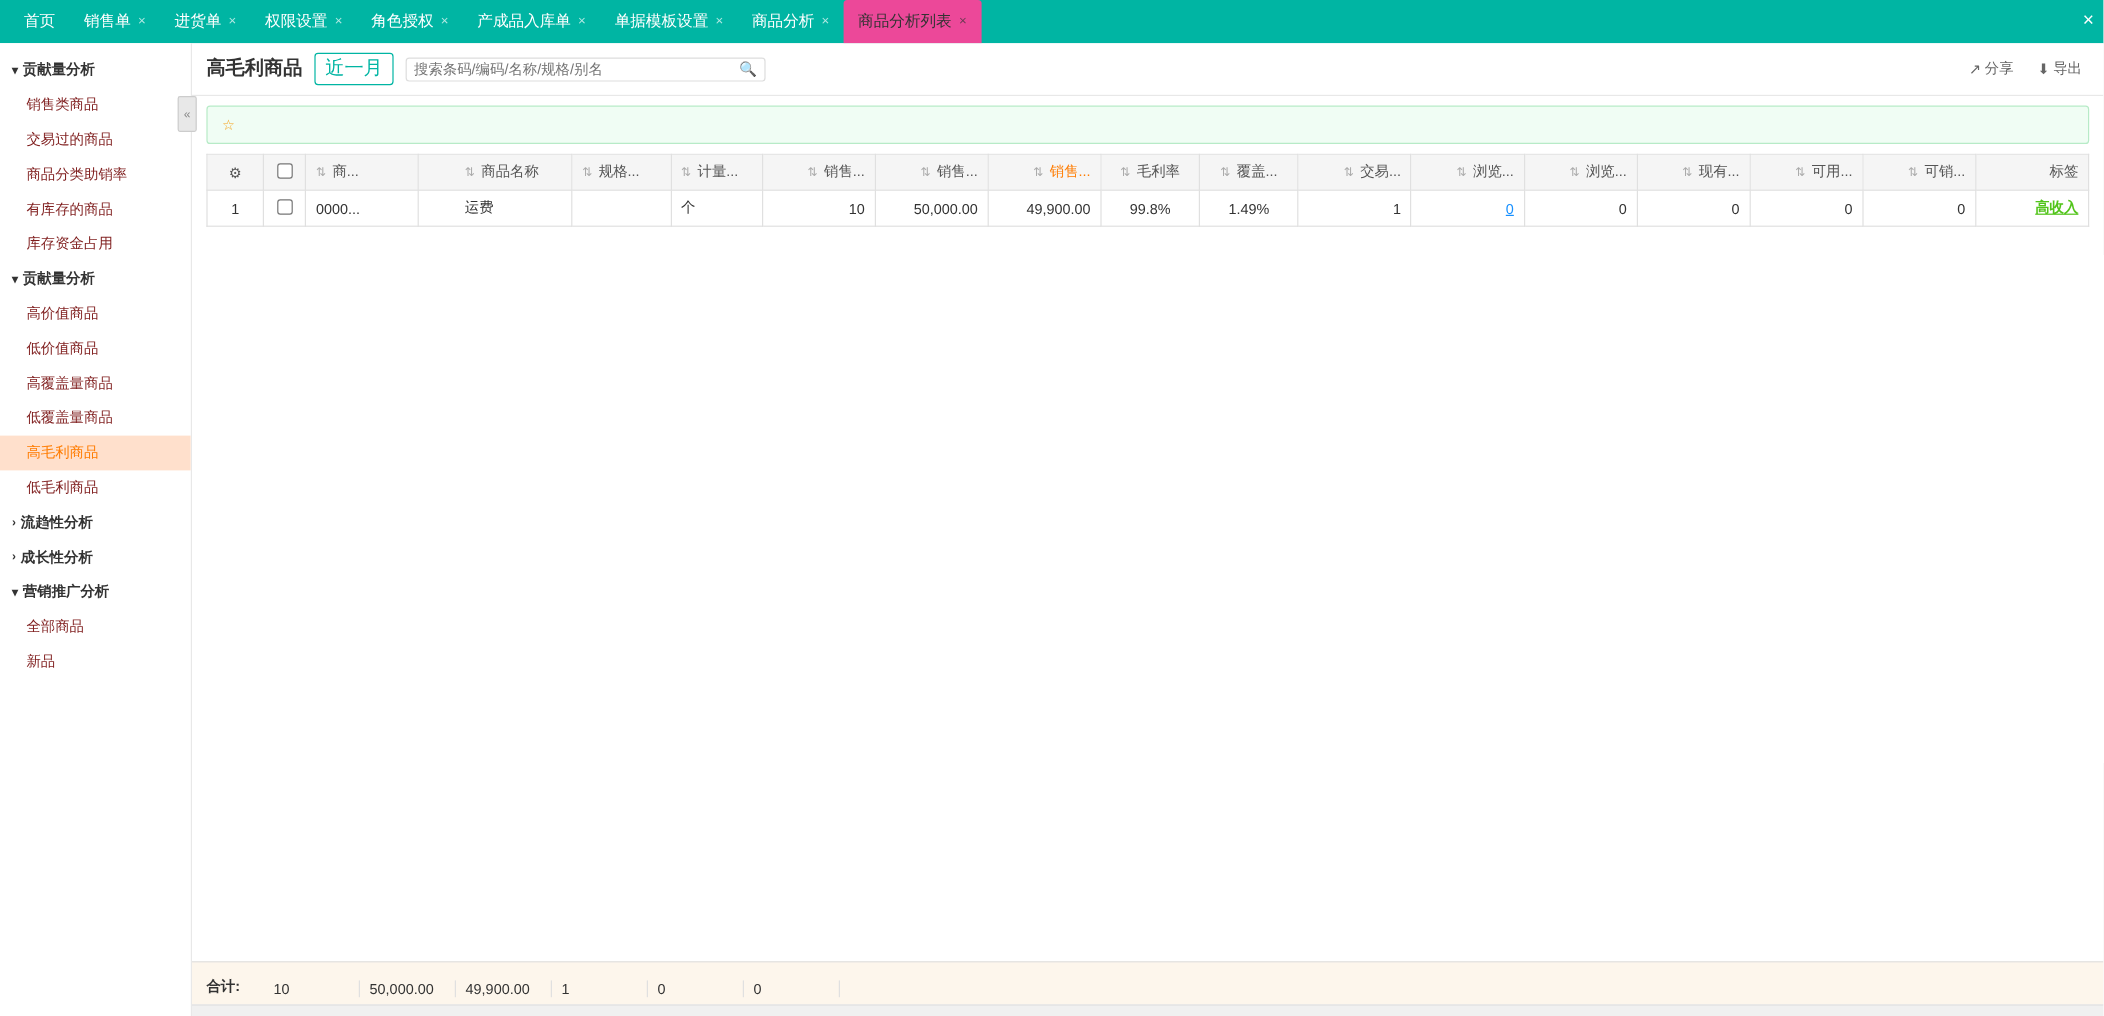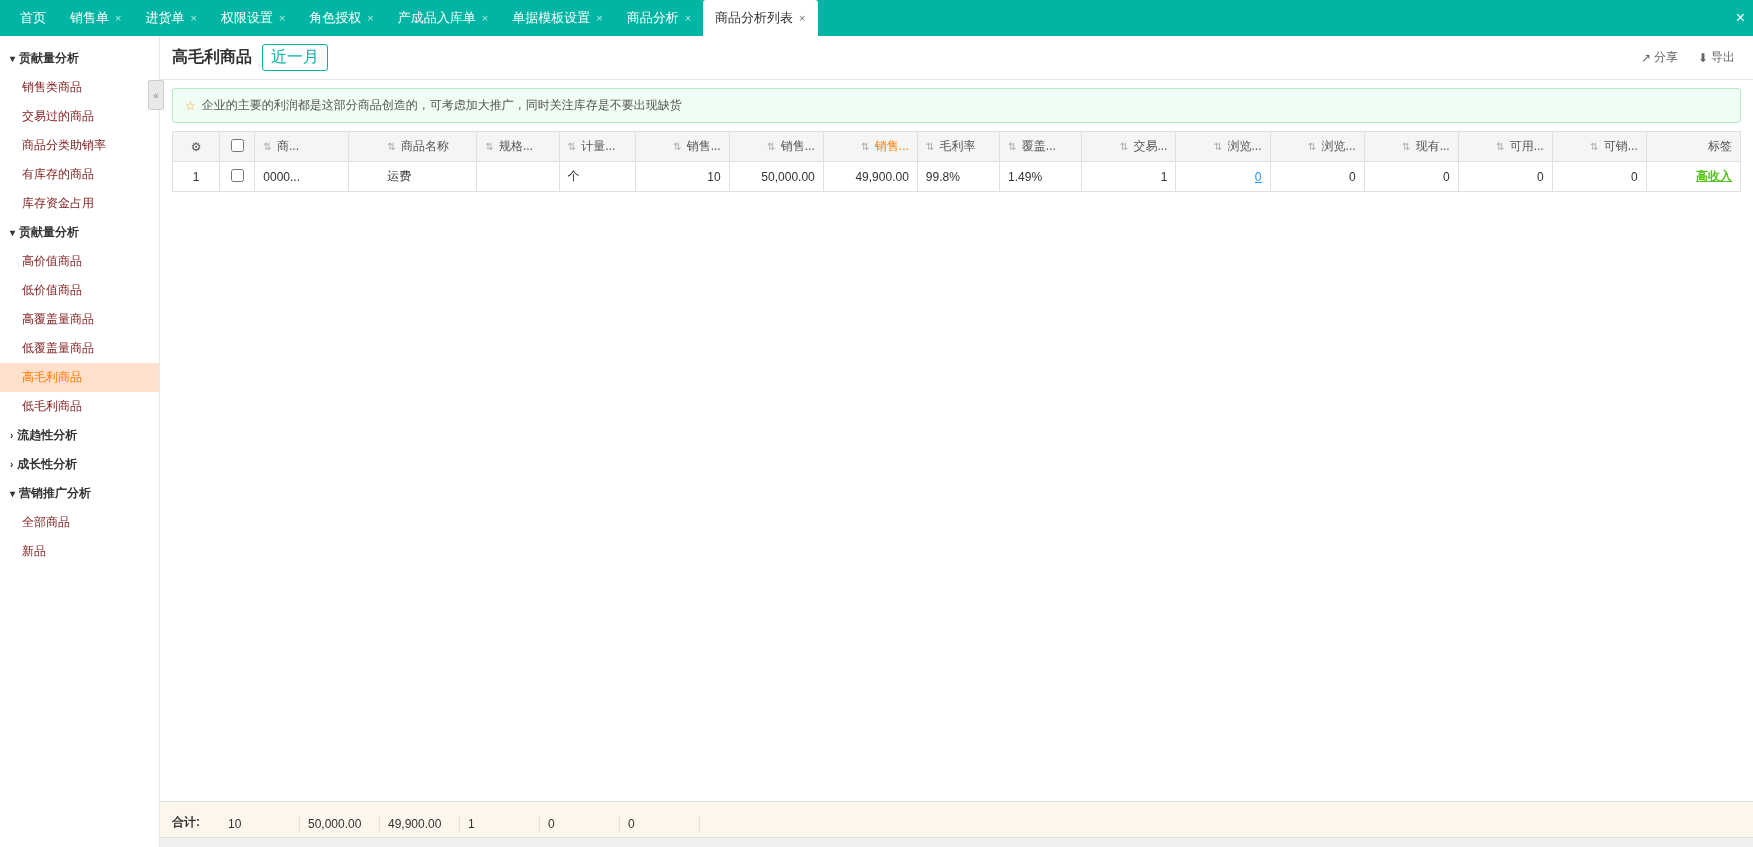--- a/index.html
+++ b/index.html
@@ -20,21 +20,21 @@
       padding: 6px 12px;
       cursor: pointer;
       font-size: 13px;
       white-space: nowrap;
       display: flex;
       align-items: center;
       gap: 4px;
       border-radius: 3px 3px 0 0;
       height: 100%;
     }
-    .nav-tab.active { background: #ffffff; color: #333; }
+    .nav-tab.active { background: #ec4899; color: #333; }
     .nav-tab .close-x { font-size: 11px; opacity: 0.7; margin-left: 2px; }
     .nav-close-all {
       position: absolute;
       right: 8px;
       color: #fff;
       cursor: pointer;
       font-size: 16px;
       top: 50%;
       transform: translateY(-50%);
     }
@@ -240,21 +240,21 @@
     
     input[type=checkbox] { cursor: pointer; }
 
     .col-num { width: 40px; text-align: center; }
     .col-check { width: 30px; text-align: center; }
     .col-code { width: 80px; }
     .col-name { width: 100px; padding-left: 38px; }
     .col-spec { width: 70px; }
     .col-unit { width: 60px; }
     .col-data { width: 80px; text-align: right; }
-    .col-rate { width: 70px; text-align: left; }
+    .col-rate { width: 70px; text-align: center; }
   </style>
 </head>
 <body>
 
 <div class="top-nav">
   <div class="nav-tab">
     <span>首页</span>
   </div>
   <div class="nav-tab">
     <span>销售单</span>
@@ -334,35 +334,38 @@
     <div class="sidebar-item">新品</div>
   </div>
 
   <div class="sidebar-collapse">«</div>
 
   <div class="content-area">
 
     <div class="content-header">
       <span class="content-title">高毛利商品</span>
       <button class="filter-btn">近一月</button>
+      <div class="search-box">
+        <input type="text" placeholder="搜索条码/编码/名称/规格/别名" style="">
+        <span class="search-icon">🔍</span>
+      </div>
       <div class="header-actions">
         <div class="action-btn">
           <span>↗</span>
           <span>分享</span>
         </div>
         <div class="action-btn">
           <span>⬇</span>
           <span>导出</span>
         </div>
       </div>
     </div>
 
     <div class="info-banner">
       <span class="info-icon">☆</span>
-      <span>企业的主要的利润都是这部分商品创造的，可考虑加大推广，同时关注库存是不要出现缺货</span>
     </div>
 
     <div class="table-container">
       <table>
         <thead>
           <tr>
             <th class="col-num">
               <span>⚙</span>
             </th>
             <th class="col-check">

